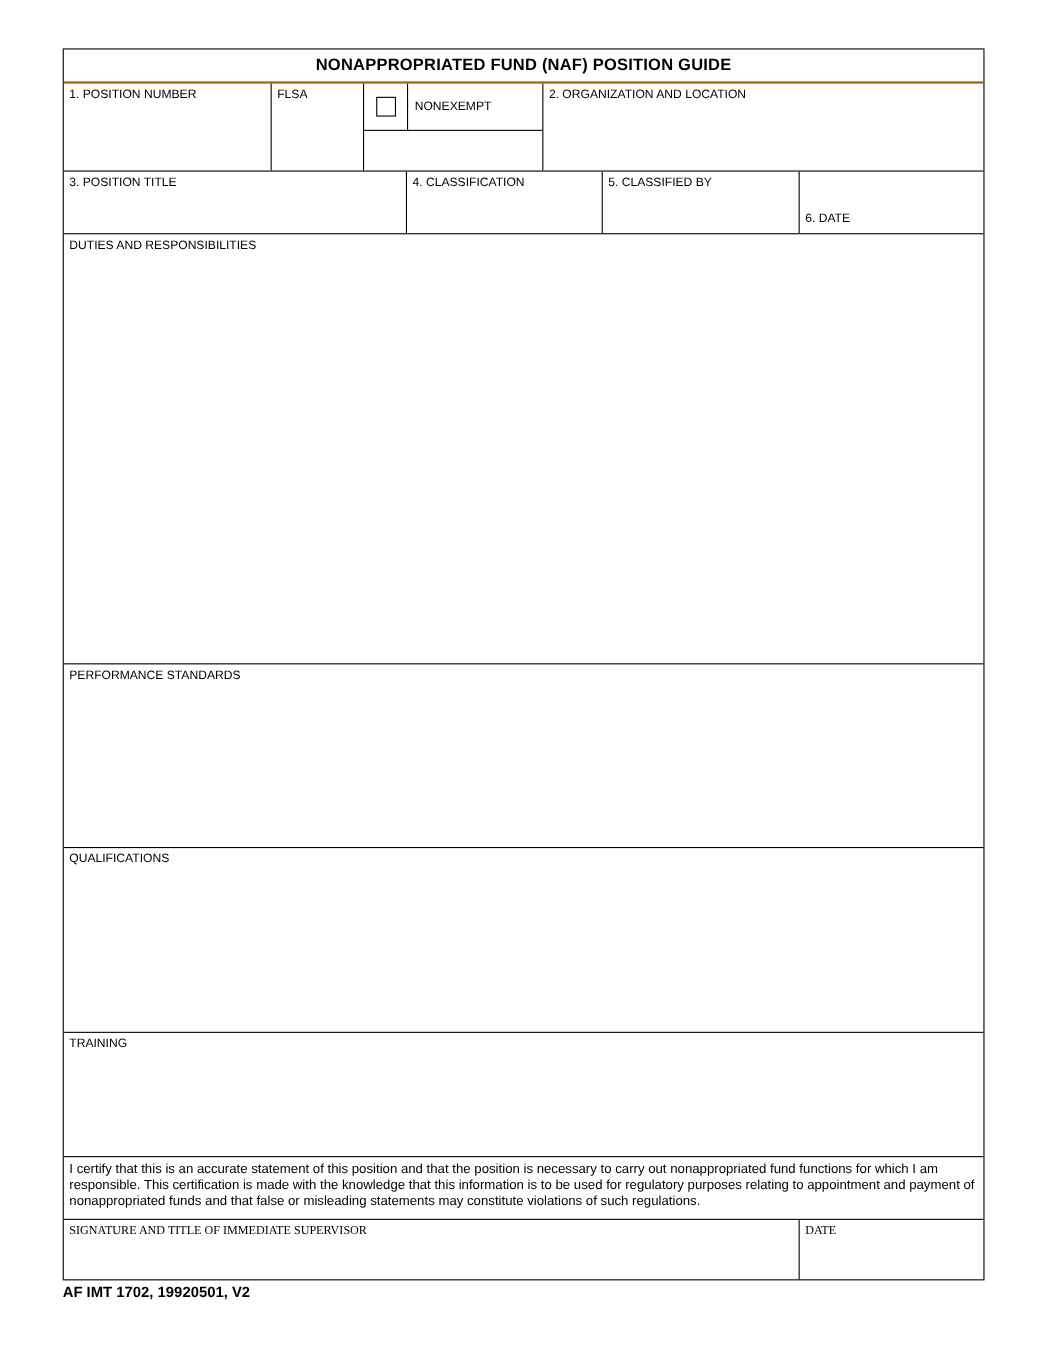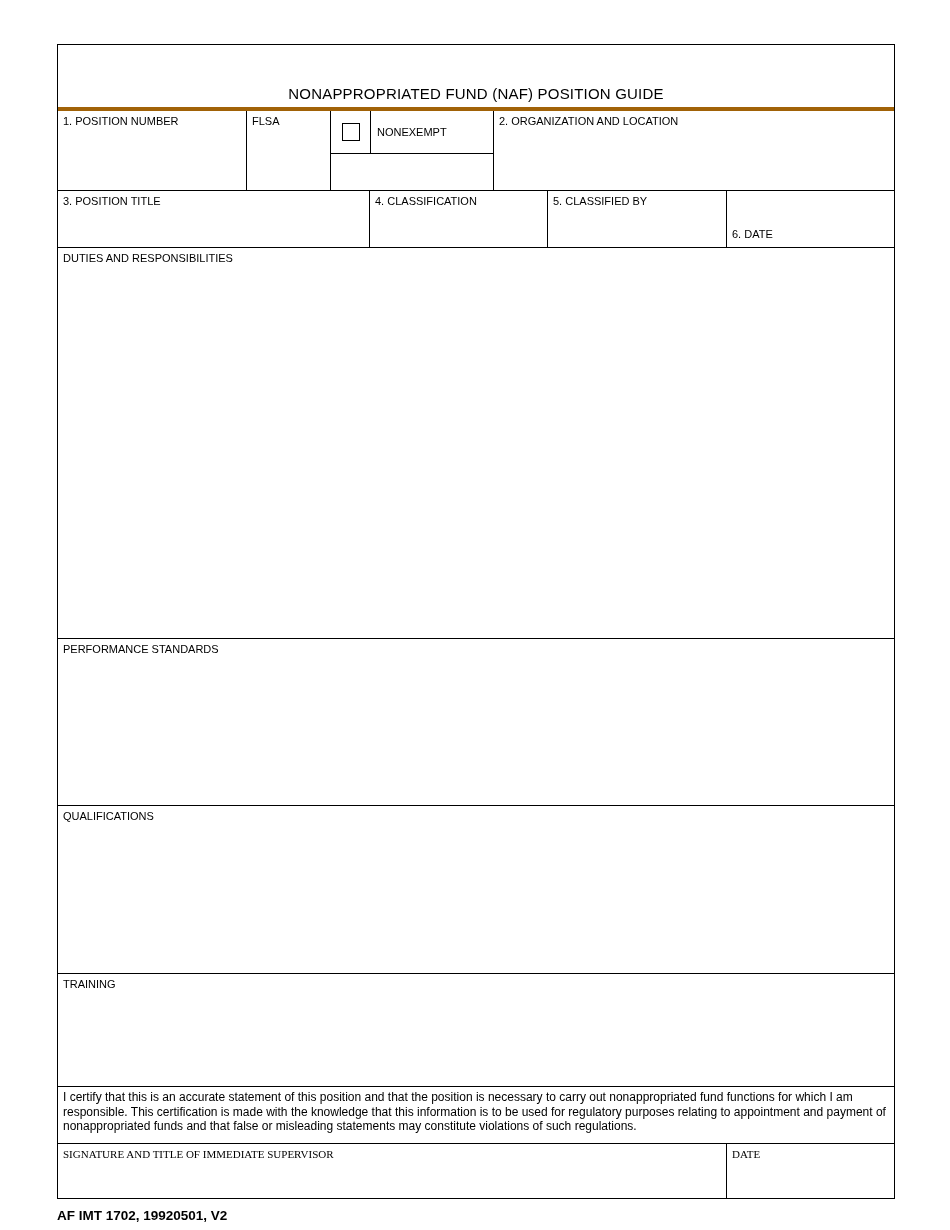--- a/index.html
+++ b/index.html
@@ -2,23 +2,23 @@
 <html><head>
 <meta charset="utf-8">
 <style>
   * { margin:0; padding:0; box-sizing:border-box; }
   html,body { background:#fff; }
   body { font-family:"Liberation Sans", sans-serif; color:#000; }
   .page { position:relative; width:950px; height:1230px; background:#fff; overflow:hidden; }
   .form { position:absolute; left:57px; top:44px; width:838px; border:1px solid #000; background:#fff; }
 
   .title-row {
-    height:31px; border-bottom:4px solid #a16207;
+    height:31px; border-bottom:2px solid #a16207;
     display:flex; align-items:center; justify-content:center;
-    font-weight:normal; font-size:15px; letter-spacing:0.2px;margin-top:35px;
+    font-weight:bold; font-size:15px; letter-spacing:0.2px;
   }
 
   .row { display:flex; border-bottom:1px solid #000; }
   .cell { position:relative; padding:4px 5px; font-size:11px; }
   .cell .lbl, .sec .lbl { font-size:11px; display:block; }
   .br { border-right:1px solid #000; }
 
   
   .row1 { height:80px; }
   .c-posnum { width:189px; }
@@ -47,21 +47,21 @@
 
   
   .cert { border-bottom:1px solid #000; height:57px; padding:3px 5px; font-size:12px; line-height:1.22; }
 
   
   .sigrow { display:flex; height:54px;font-family:Liberation Serif, serif; }
   .c-sig { width:669px; }
   .c-sigdate { flex:1; }
 
   .footer-id {
-    position:absolute; left:57px; top:1208px;
+    position:absolute; left:57px; top:1167px;
     font-weight:bold; font-size:13.5px;
   }
 </style>
 </head>
 <body>
 
 <div class="page">
   <div class="form">
 
     <div class="title-row">NONAPPROPRIATED FUND (NAF) POSITION GUIDE</div>

